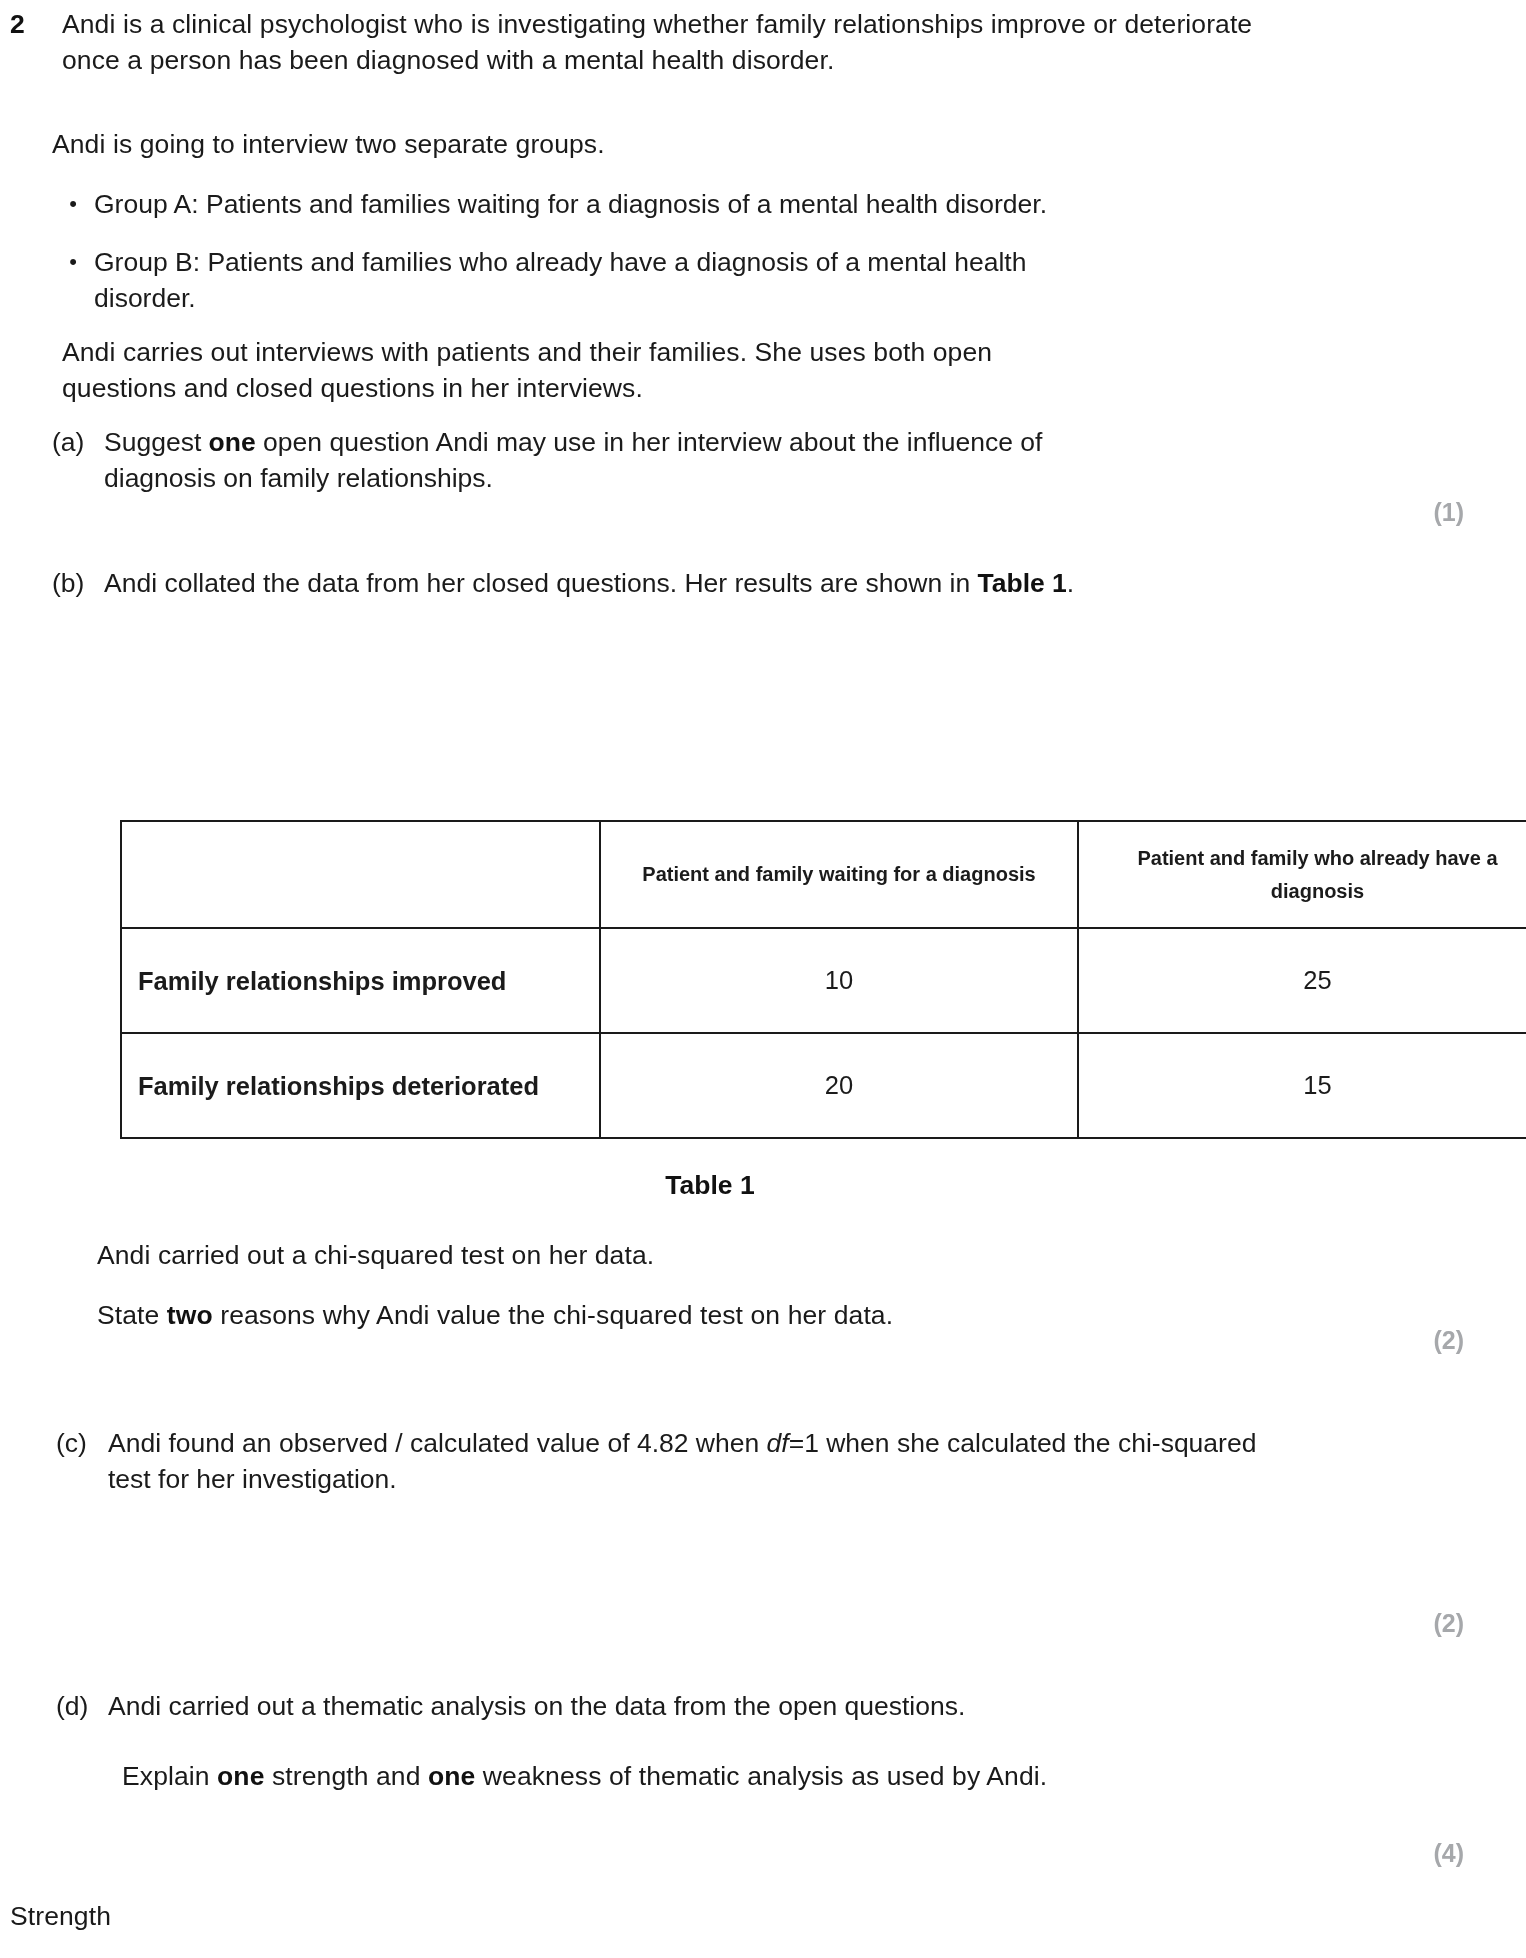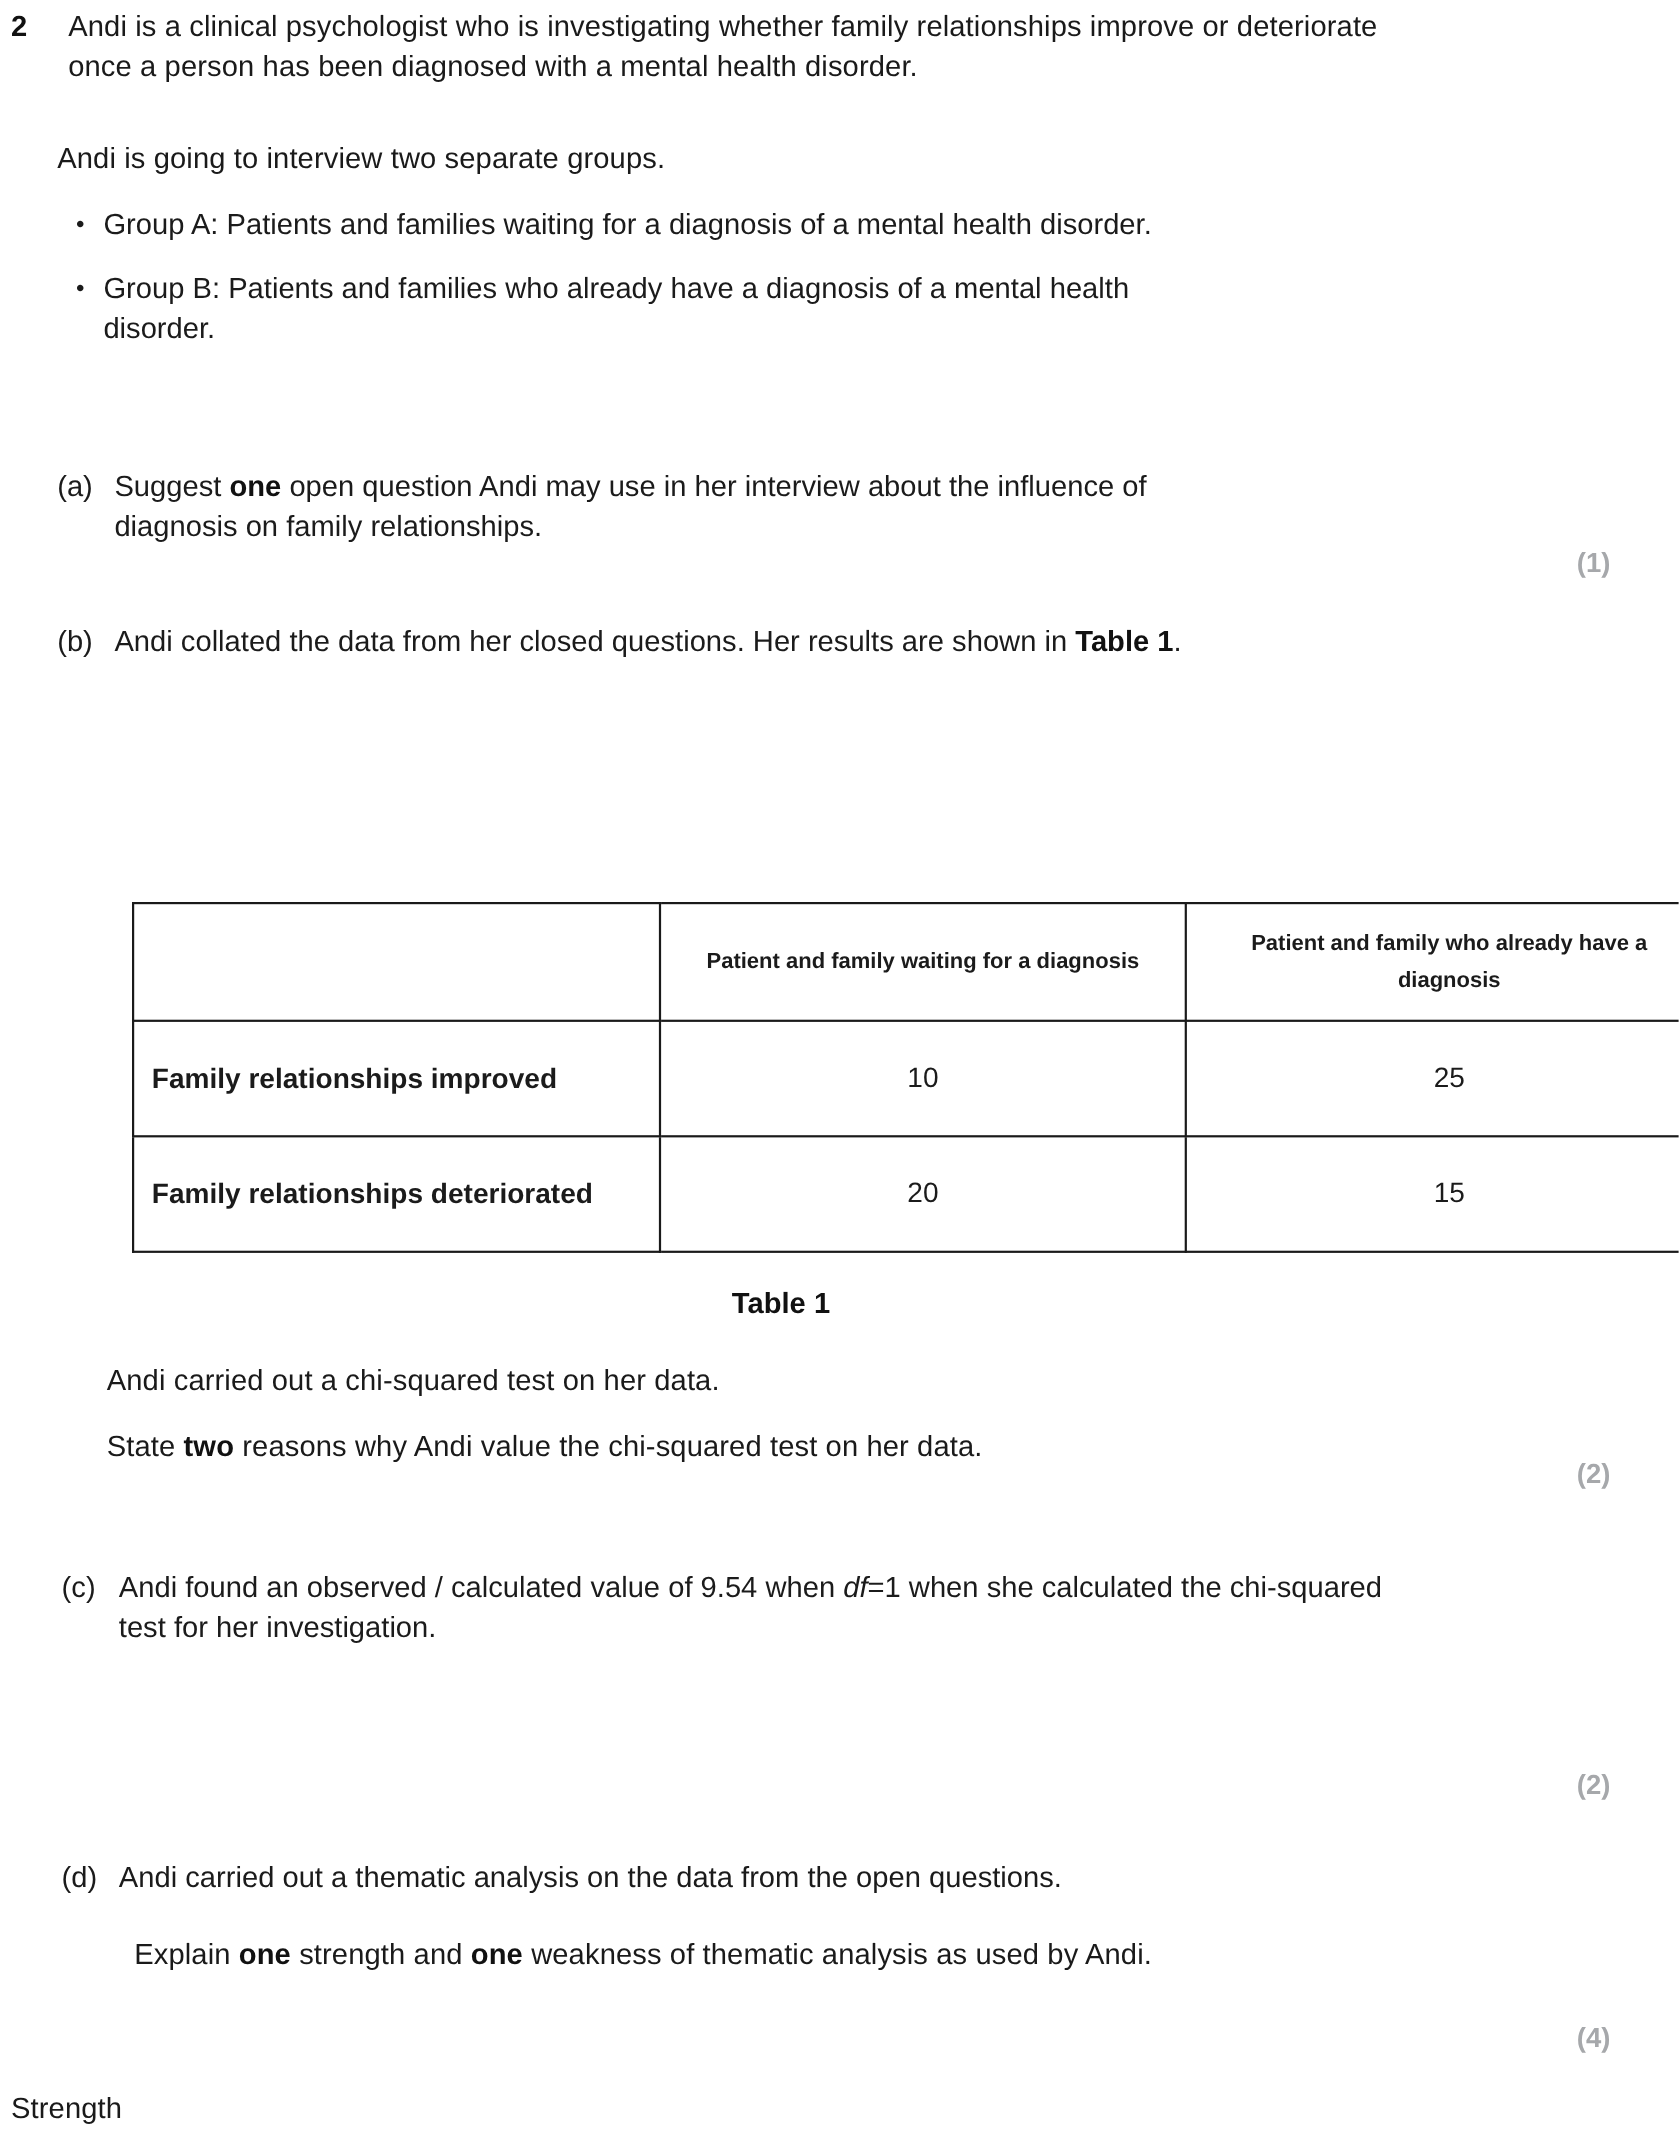--- a/index.html
+++ b/index.html
@@ -172,20 +172,21 @@
   <div class="bullet-row" style="left:52px; top:186px;">
     <span class="bullet-dot">•</span>
     <span class="bullet-text">Group A: Patients and families waiting for a diagnosis of a mental health disorder.</span>
   </div>
 
   <div class="bullet-row" style="left:52px; top:244px; width:1010px;">
     <span class="bullet-dot">•</span>
     <span class="bullet-text">Group B: Patients and families who already have a diagnosis of a mental health disorder.</span>
   </div>
 
+  <div class="block" style="left:62px; top:334px; width:985px;">Andi carries out interviews with patients and their families. She uses both open questions and closed questions in her interviews.</div>
 
   <div class="part" style="left:52px; top:424px; width:1070px;">
     <span class="part-label">(a)</span>
     <span class="part-body"><span>Suggest </span><b class="bold">one</b><span> open question Andi may use in her interview about the influence of diagnosis on family relationships.</span></span>
   </div>
   <div class="marks" style="top:497px;">(1)</div>
 
   <div class="part" style="left:52px; top:565px; width:1070px;">
     <span class="part-label">(b)</span>
     <span class="part-body"><span>Andi collated the data from her closed questions. Her results are shown in </span><b class="bold">Table 1</b><span>.</span></span>
@@ -216,21 +217,21 @@
   <div class="table-caption">Table 1</div>
 
   <div class="block" style="left:97px; top:1237px; width:1100px;">Andi carried out a chi-squared test on her data.</div>
 
   <div class="block" style="left:97px; top:1297px; width:1100px;"><span>State </span><b class="bold">two</b><span> reasons why Andi value the chi-squared test on her data.</span></div>
 
   <div class="marks" style="top:1325px;">(2)</div>
 
   <div class="part" style="left:56px; top:1425px; width:1250px;">
     <span class="part-label">(c)</span>
-    <span class="part-body"><span>Andi found an observed / calculated value of 9.54 when </span><em class="ital">df</em><span>=1 when she calculated the chi-squared test for her investigation.</span></span>
+    <span class="part-body"><span>Andi found an observed / calculated value of 4.82 when </span><em class="ital">df</em><span>=1 when she calculated the chi-squared test for her investigation.</span></span>
   </div>
 
 
   <div class="marks" style="top:1608px;">(2)</div>
 
   <div class="part" style="left:56px; top:1688px; width:1250px;">
     <span class="part-label">(d)</span>
     <span class="part-body">Andi carried out a thematic analysis on the data from the open questions.</span>
   </div>
 

